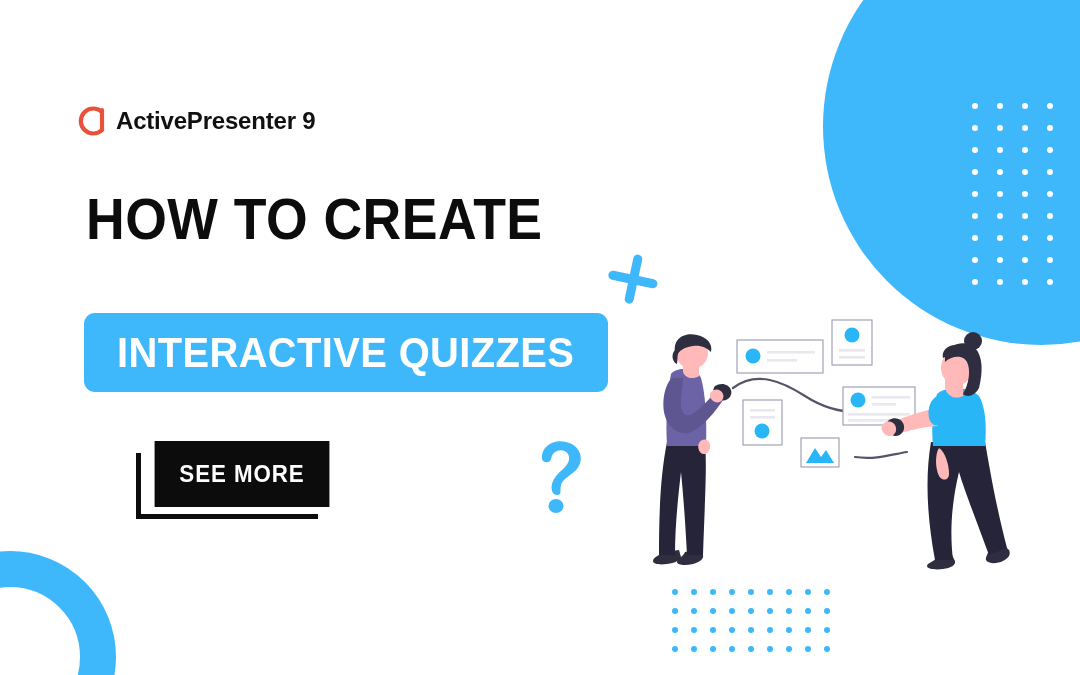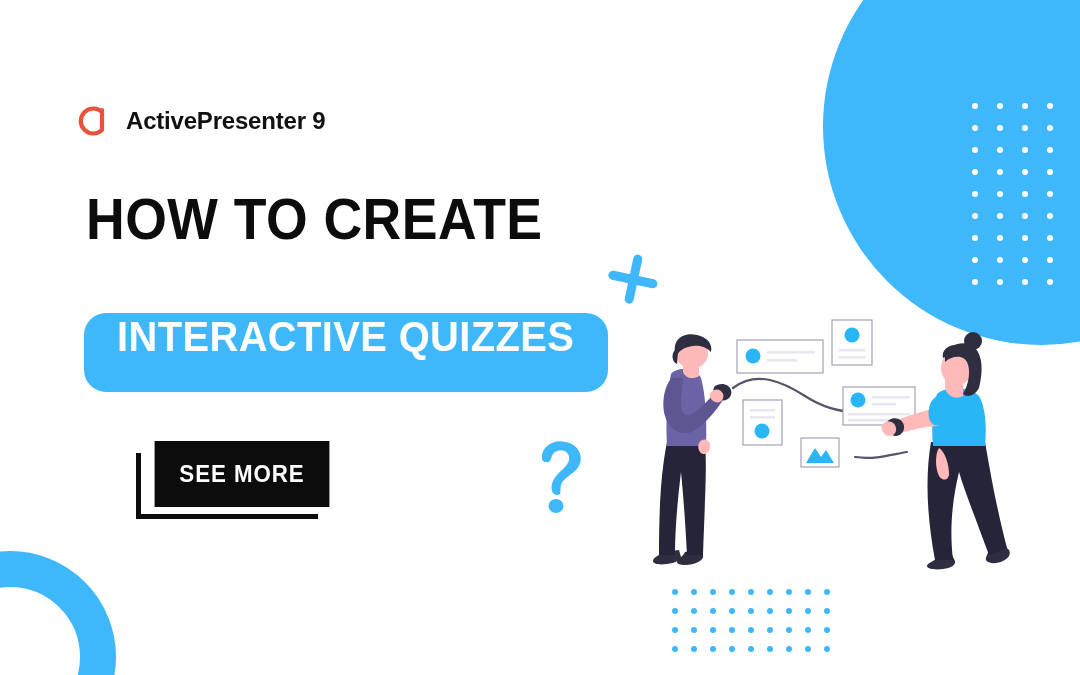--- a/index.html
+++ b/index.html
@@ -88,21 +88,21 @@
     height: 78px;
   }
 
   
   .logo-row {
     position: absolute;
     left: 72px;
     top: 101px;
     display: flex;
     align-items: center;
-    gap: 14px;
+    gap: 4px;
   }
   .logo-mark { width: 40px; height: 40px; display: block; }
   .logo-text {
     font-size: 24px;
     font-weight: bold;
     color: #111111;
     letter-spacing: -0.2px;
     white-space: nowrap;
   }
 
@@ -122,22 +122,23 @@
   }
 
   
   .subhead-bar {
     position: absolute;
     left: 84px;
     top: 313px;
     width: 524px;
     height: 79px;
     background: #3FB7FB;
-    border-radius: 22px;
+    border-radius: 11px;
     display: flex;
+    align-items: center;
     justify-content: center;
   }
   .subhead-text {
     font-size: 42px;
     font-weight: bold;
     color: #ffffff;
     letter-spacing: 0.4px;
     transform: scaleX(0.95);
     white-space: nowrap;
   }

